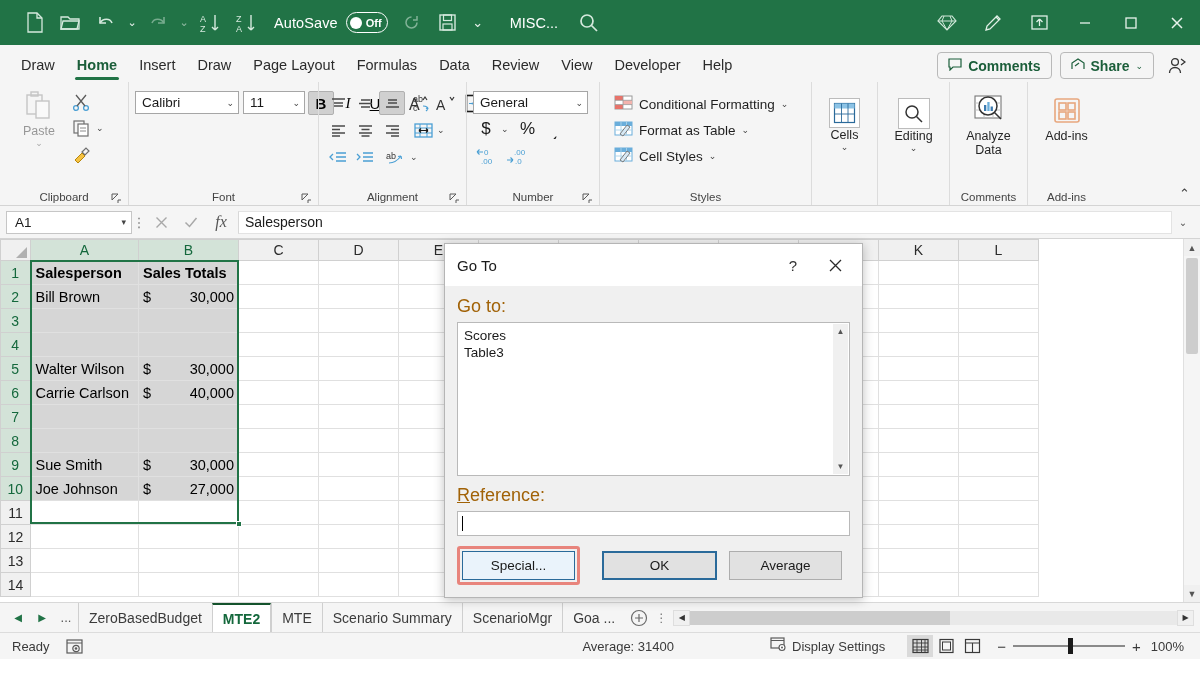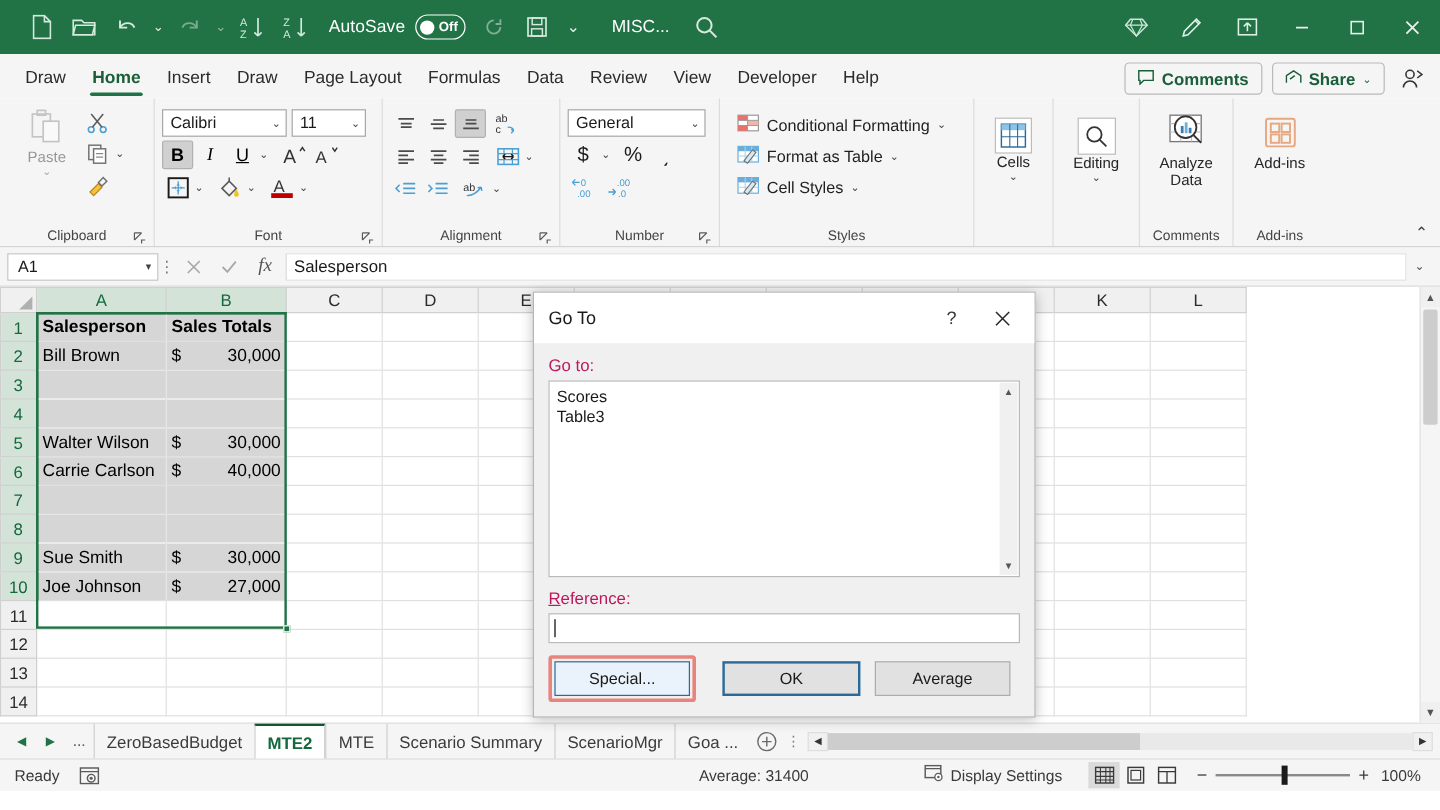--- a/index.html
+++ b/index.html
@@ -151,21 +151,21 @@
   
   .dialog {
     position: absolute; left: 444px; top: 243px; width: 419px; height: 355px;
     background: #f0f0f0; border: 1px solid #b5b5b5; box-shadow: 0 2px 10px rgba(0,0,0,.25);
     display: flex; flex-direction: column;
   }
   .dlg-title { height: 42px; background: #fff; display: flex; align-items: center; padding: 0 6px 0 12px; }
   .dlg-title .t { font-size: 15px; color: #1a1a1a; flex: 1; }
   .dlg-btn { width: 42px; height: 40px; display: flex; align-items: center; justify-content: center; color: #333; font-size: 15px; }
   .dlg-body { flex: 1; padding: 10px 12px 0 12px; display: flex; flex-direction: column; }
-  .dlg-lbl { font-size: 14px; color: #be185d; margin-bottom: 5px; }
+  .dlg-lbl { font-size: 18px; color: #a16207; margin-bottom: 5px; }
   .listbox { flex: 1; background: #fff; border: 1px solid #b9b9b9; position: relative; padding: 4px 6px; font-size: 13.5px; color: #1a1a1a; line-height: 17px; }
   .lb-sb { position: absolute; right: 1px; top: 1px; bottom: 1px; width: 15px; background: #f0f0f0; }
   .lb-sb-up { height: 15px; display: flex; align-items: center; justify-content: center; font-size: 8px; color: #555; }
   .lb-sb-dn { position: absolute; bottom: 0; left: 0; right: 0; height: 15px; display: flex; align-items: center; justify-content: center; font-size: 8px; color: #555; }
   .refinput { height: 25px; background: #fff; border: 1px solid #b9b9b9; display: flex; align-items: center; padding: 0 4px; }
   .caretbar { width: 1px; height: 15px; background: #000; }
   .dlg-buttons { display: flex; align-items: center; gap: 12px; padding: 10px 12px 12px 12px; }
   .dbtn { height: 29px; width: 113px; display: flex; align-items: center; justify-content: center; font-size: 13.5px; color: #1a1a1a; background: #e1e1e1; border: 1px solid #adadad; }
   .dbtn.special { background: #eaf3fb; border: 1px solid #2a6a9a; width: 113px; }
   .dbtn.ok { background: #e1e1e1; border: 2px solid #2a6a9a; width: 115px; }
@@ -378,21 +378,21 @@
         <span class="dialoglauncher">
           <svg width="11" height="11" viewBox="0 0 11 11">
               <path d="M1 1h6M1 1v6M1 7l6-6" stroke="#5a5a5a" stroke-width="1"></path>
               <path d="M7 10V7h3" stroke="#5a5a5a" stroke-width="1" fill="none"></path>
             </svg>
         </span>
       </div>
     </div>
 
     <div class="rgroup" style="width:190px">
-      <div class="rgroup-body" style="flex-direction:column;gap:3px;padding-top:5px">
+      <div class="rgroup-body" style="gap:3px;padding-top:5px">
         <div style="display:flex;gap:4px">
           <div class="combo" style="width:104px">
             <span>Calibri</span>
             <span style="font-size:9px;color:#444">⌄</span>
           </div>
           <div class="combo" style="width:62px">
             <span>11</span>
             <span style="font-size:9px;color:#444">⌄</span>
           </div>
         </div>

